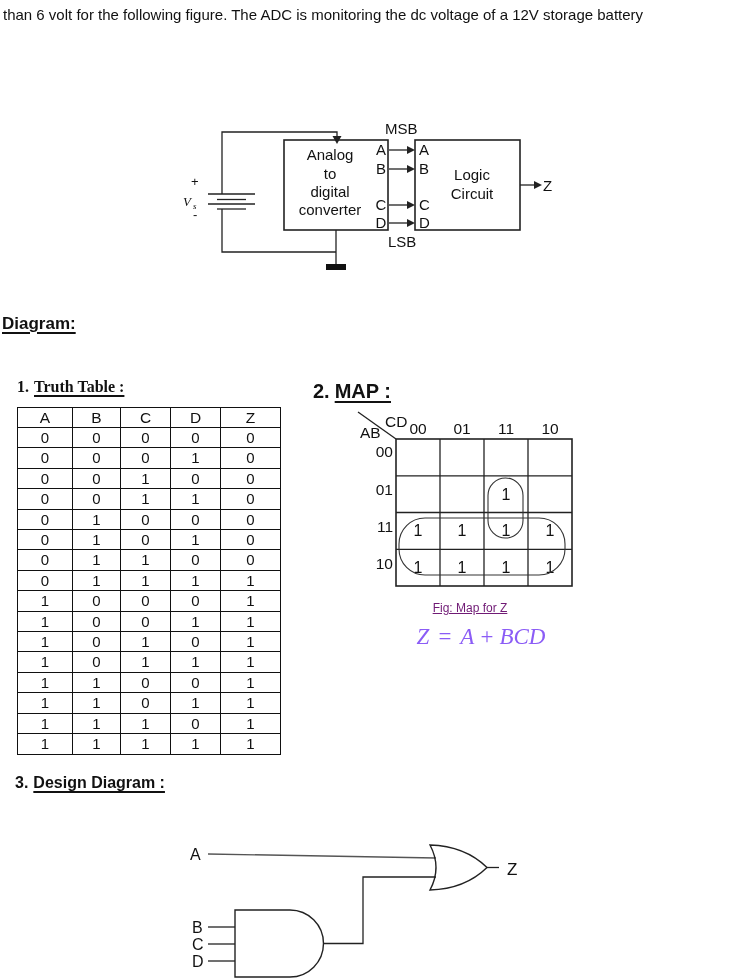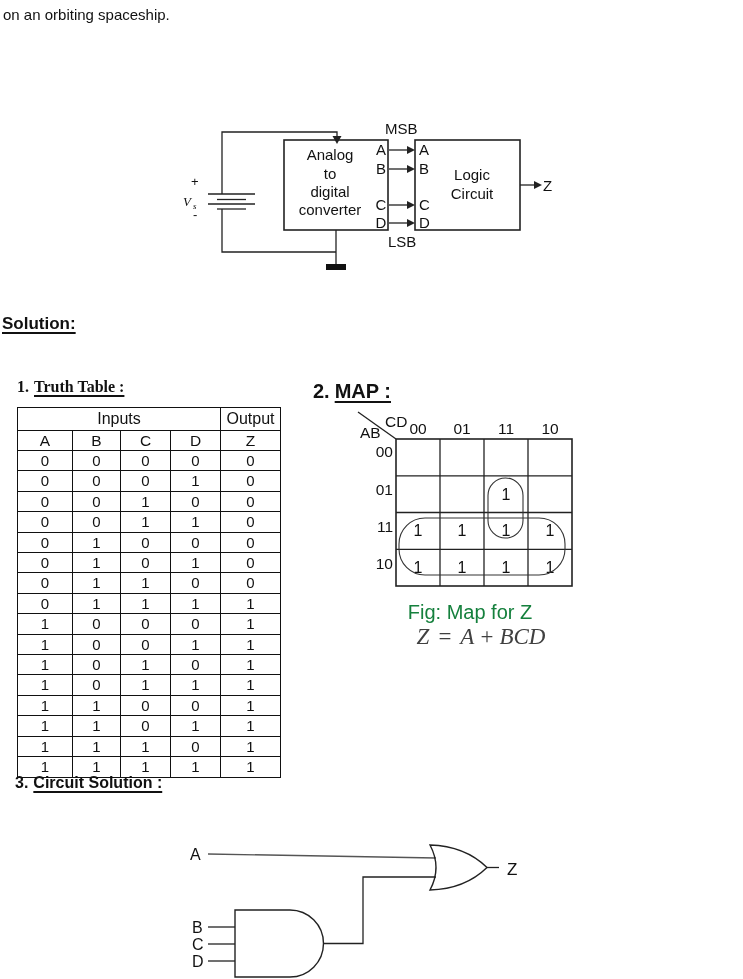--- a/index.html
+++ b/index.html
@@ -23,42 +23,42 @@
   .tt-wrap{left:17px;top:407px;}
   table.tt{border-collapse:collapse;table-layout:fixed;}
   table.tt th,table.tt td{
     border:1.5px solid #111;padding:0;text-align:center;
     font-weight:normal;color:#111;
   }
   table.tt thead tr.grp th{height:22px;font-size:16px;line-height:22px;}
   table.tt thead tr.cols th{height:19px;font-size:15.5px;line-height:19px;}
   table.tt tbody td{height:19.4px;font-size:15px;line-height:19.4px;}
   
-  .kmap-caption{left:345px;top:601px;width:250px;text-align:center;font-size:20px;color:#15803d;}
+  .kmap-caption{left:345px;top:601px;width:250px;text-align:center;font-size:12px;color:#701a75;text-decoration:underline;}
   .equation{
     left:345px;top:624px;width:272px;text-align:center;
     font-family:"Liberation Serif","DejaVu Serif",serif;font-style:italic;
-    font-size:23px;color:#404040;
+    font-size:23px;color:#8b5cf6;
   }
   .equation .rel{font-style:normal;margin:0 9px;}
   .equation .op{font-style:normal;margin:0 6px;}
   
   svg text{fill:#111;font-family:"Liberation Sans","DejaVu Sans",sans-serif;}
   svg .wire{stroke:#222;stroke-width:1.3;fill:none;}
   svg .box{stroke:#222;stroke-width:1.6;fill:none;}
   svg .gate{stroke:#222;stroke-width:1.4;fill:none;}
   svg .grp{stroke:#333;stroke-width:1.1;fill:none;}
   svg .head{fill:#222;stroke:none;}
   svg .serif-it{font-family:"Liberation Serif","DejaVu Serif",serif;font-style:italic;}
 </style>
 </head>
 <body>
 
 <div class="abs problem">
-  <div>on an orbiting spaceship.</div>
+  <div>than 6 volt for the following figure. The ADC is monitoring the dc voltage of a 12V storage battery</div>
 </div>
 
 <svg class="abs" style="left:170px;top:95px;" width="400" height="195" viewBox="0 0 400 195">
 
   <g>
     <line class="wire" x1="38" y1="99" x2="85" y2="99"></line>
     <line class="wire" x1="47" y1="104.5" x2="76" y2="104.5"></line>
     <line class="wire" x1="38" y1="109" x2="85" y2="109"></line>
     <line class="wire" x1="47" y1="114" x2="76" y2="114"></line>
   </g>
@@ -103,41 +103,37 @@
   <text x="249" y="133" font-size="15">D</text>
   <text x="302" y="85" font-size="15" text-anchor="middle">Logic</text>
   <text x="302" y="104" font-size="15" text-anchor="middle">Circuit</text>
 
   <line class="wire" x1="350" y1="90" x2="364" y2="90"></line>
   <polygon class="head" points="364,86 364,94 372,90"></polygon>
   <text x="373" y="96" font-size="15">Z</text>
 </svg>
 
 <div class="abs heading sol-heading">
-  <span class="u">Solution:</span>
+  <span class="u">Diagram:</span>
 </div>
 
 <div class="abs heading s1-heading">
   <span class="num">1.</span><span class="u">Truth Table :</span>
 </div>
 
 <div class="abs tt-wrap">
   <table class="tt">
     <colgroup>
       <col style="width:55px">
         <col style="width:48px">
         <col style="width:50px">
         <col style="width:50px">
         <col style="width:60px">
     </colgroup>
     <thead>
-      <tr class="grp">
-        <th colspan="4">Inputs</th>
-        <th>Output</th>
-      </tr>
       <tr class="cols">
         <th>A</th>
         <th>B</th>
         <th>C</th>
         <th>D</th>
         <th>Z</th>
       </tr>
     </thead>
     <tbody>
         <tr>
@@ -308,21 +304,21 @@
   <rect class="grp" x="148" y="73" width="35" height="60" rx="17.5" ry="17.5"></rect>
   <rect class="grp" x="59" y="113" width="166" height="57" rx="26" ry="26"></rect>
 </svg>
 
 <div class="abs kmap-caption">Fig: Map for Z</div>
 <div class="abs equation">
   <span>Z</span><span class="rel">=</span><span>A</span><span class="op">+</span><span>BCD</span>
 </div>
 
 <div class="abs heading s3-heading">
-  <span class="num">3.</span><span class="u">Circuit Solution :</span>
+  <span class="num">3.</span><span class="u">Design Diagram :</span>
 </div>
 
 <svg class="abs" style="left:180px;top:820px;" width="360" height="159" viewBox="0 0 360 159">
 
   <text x="10" y="40" font-size="16">A</text>
   <line x1="28" y1="34" x2="256" y2="38" stroke="#555" stroke-width="1.4"></line>
 
   <path class="gate" d="M 110 90 L 55 90 L 55 157 L 110 157 A 33.5 33.5 0 0 0 110 90 Z"></path>
   <text x="12" y="113" font-size="16">B</text>
   <text x="12" y="130" font-size="16">C</text>

